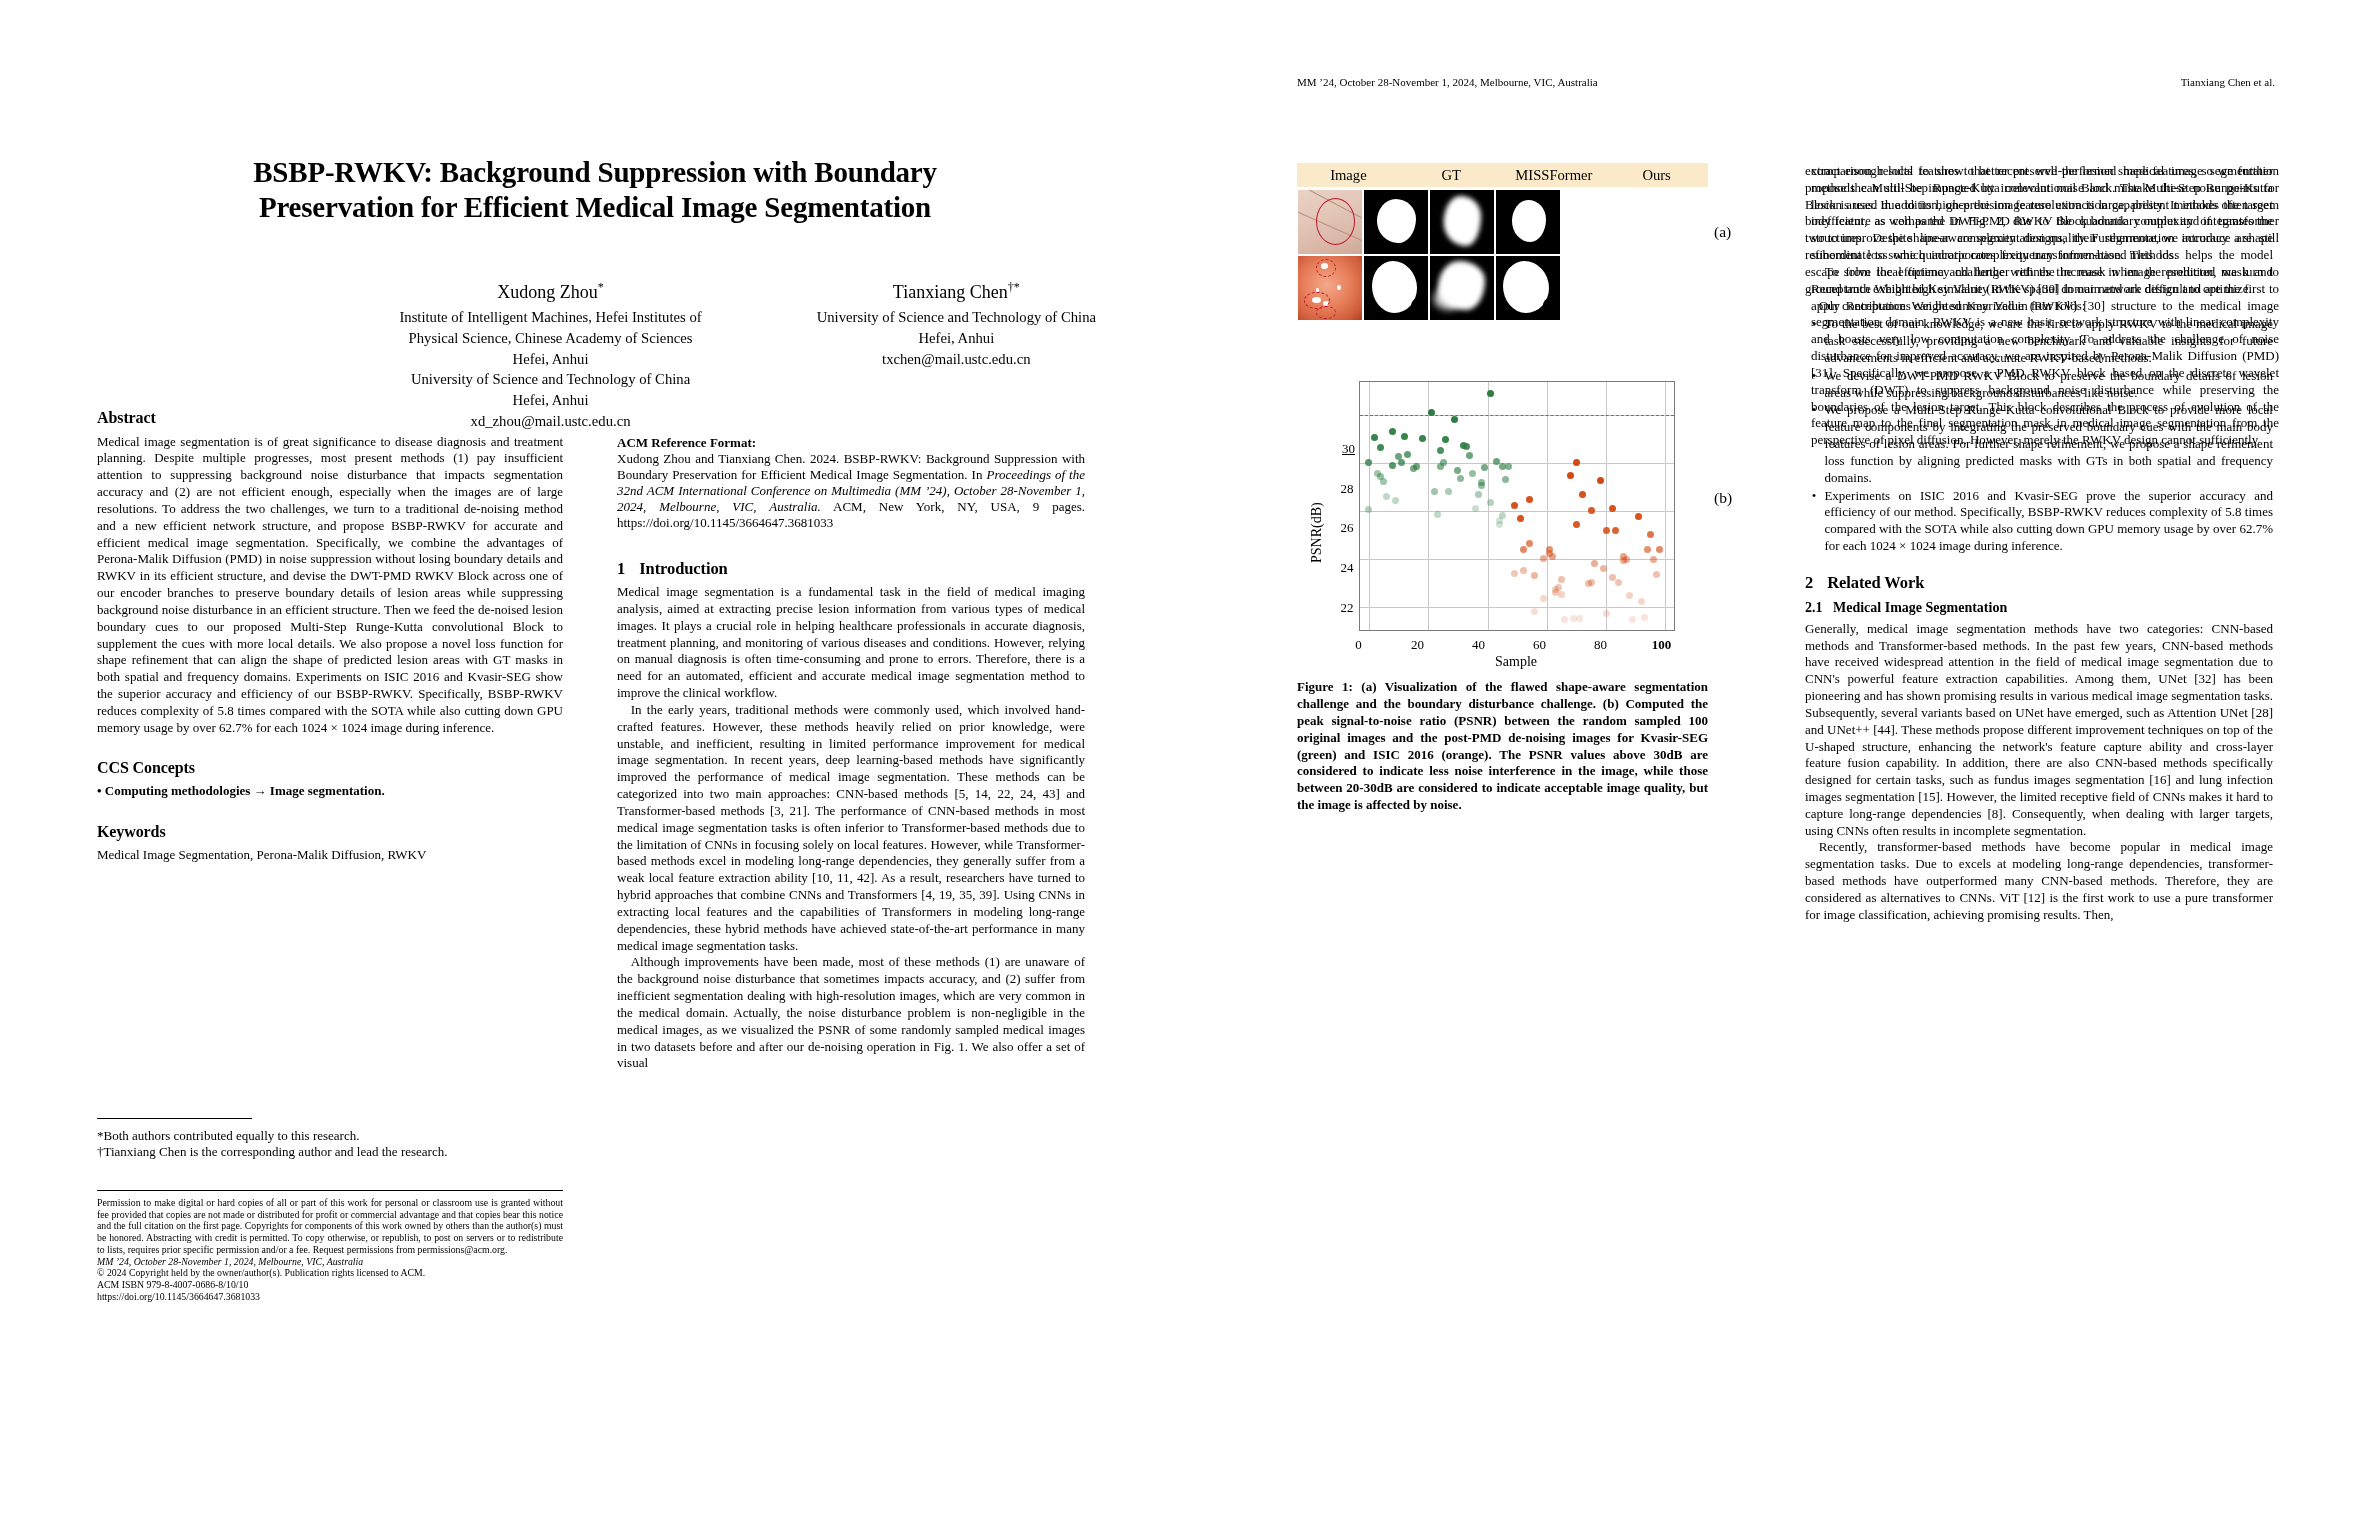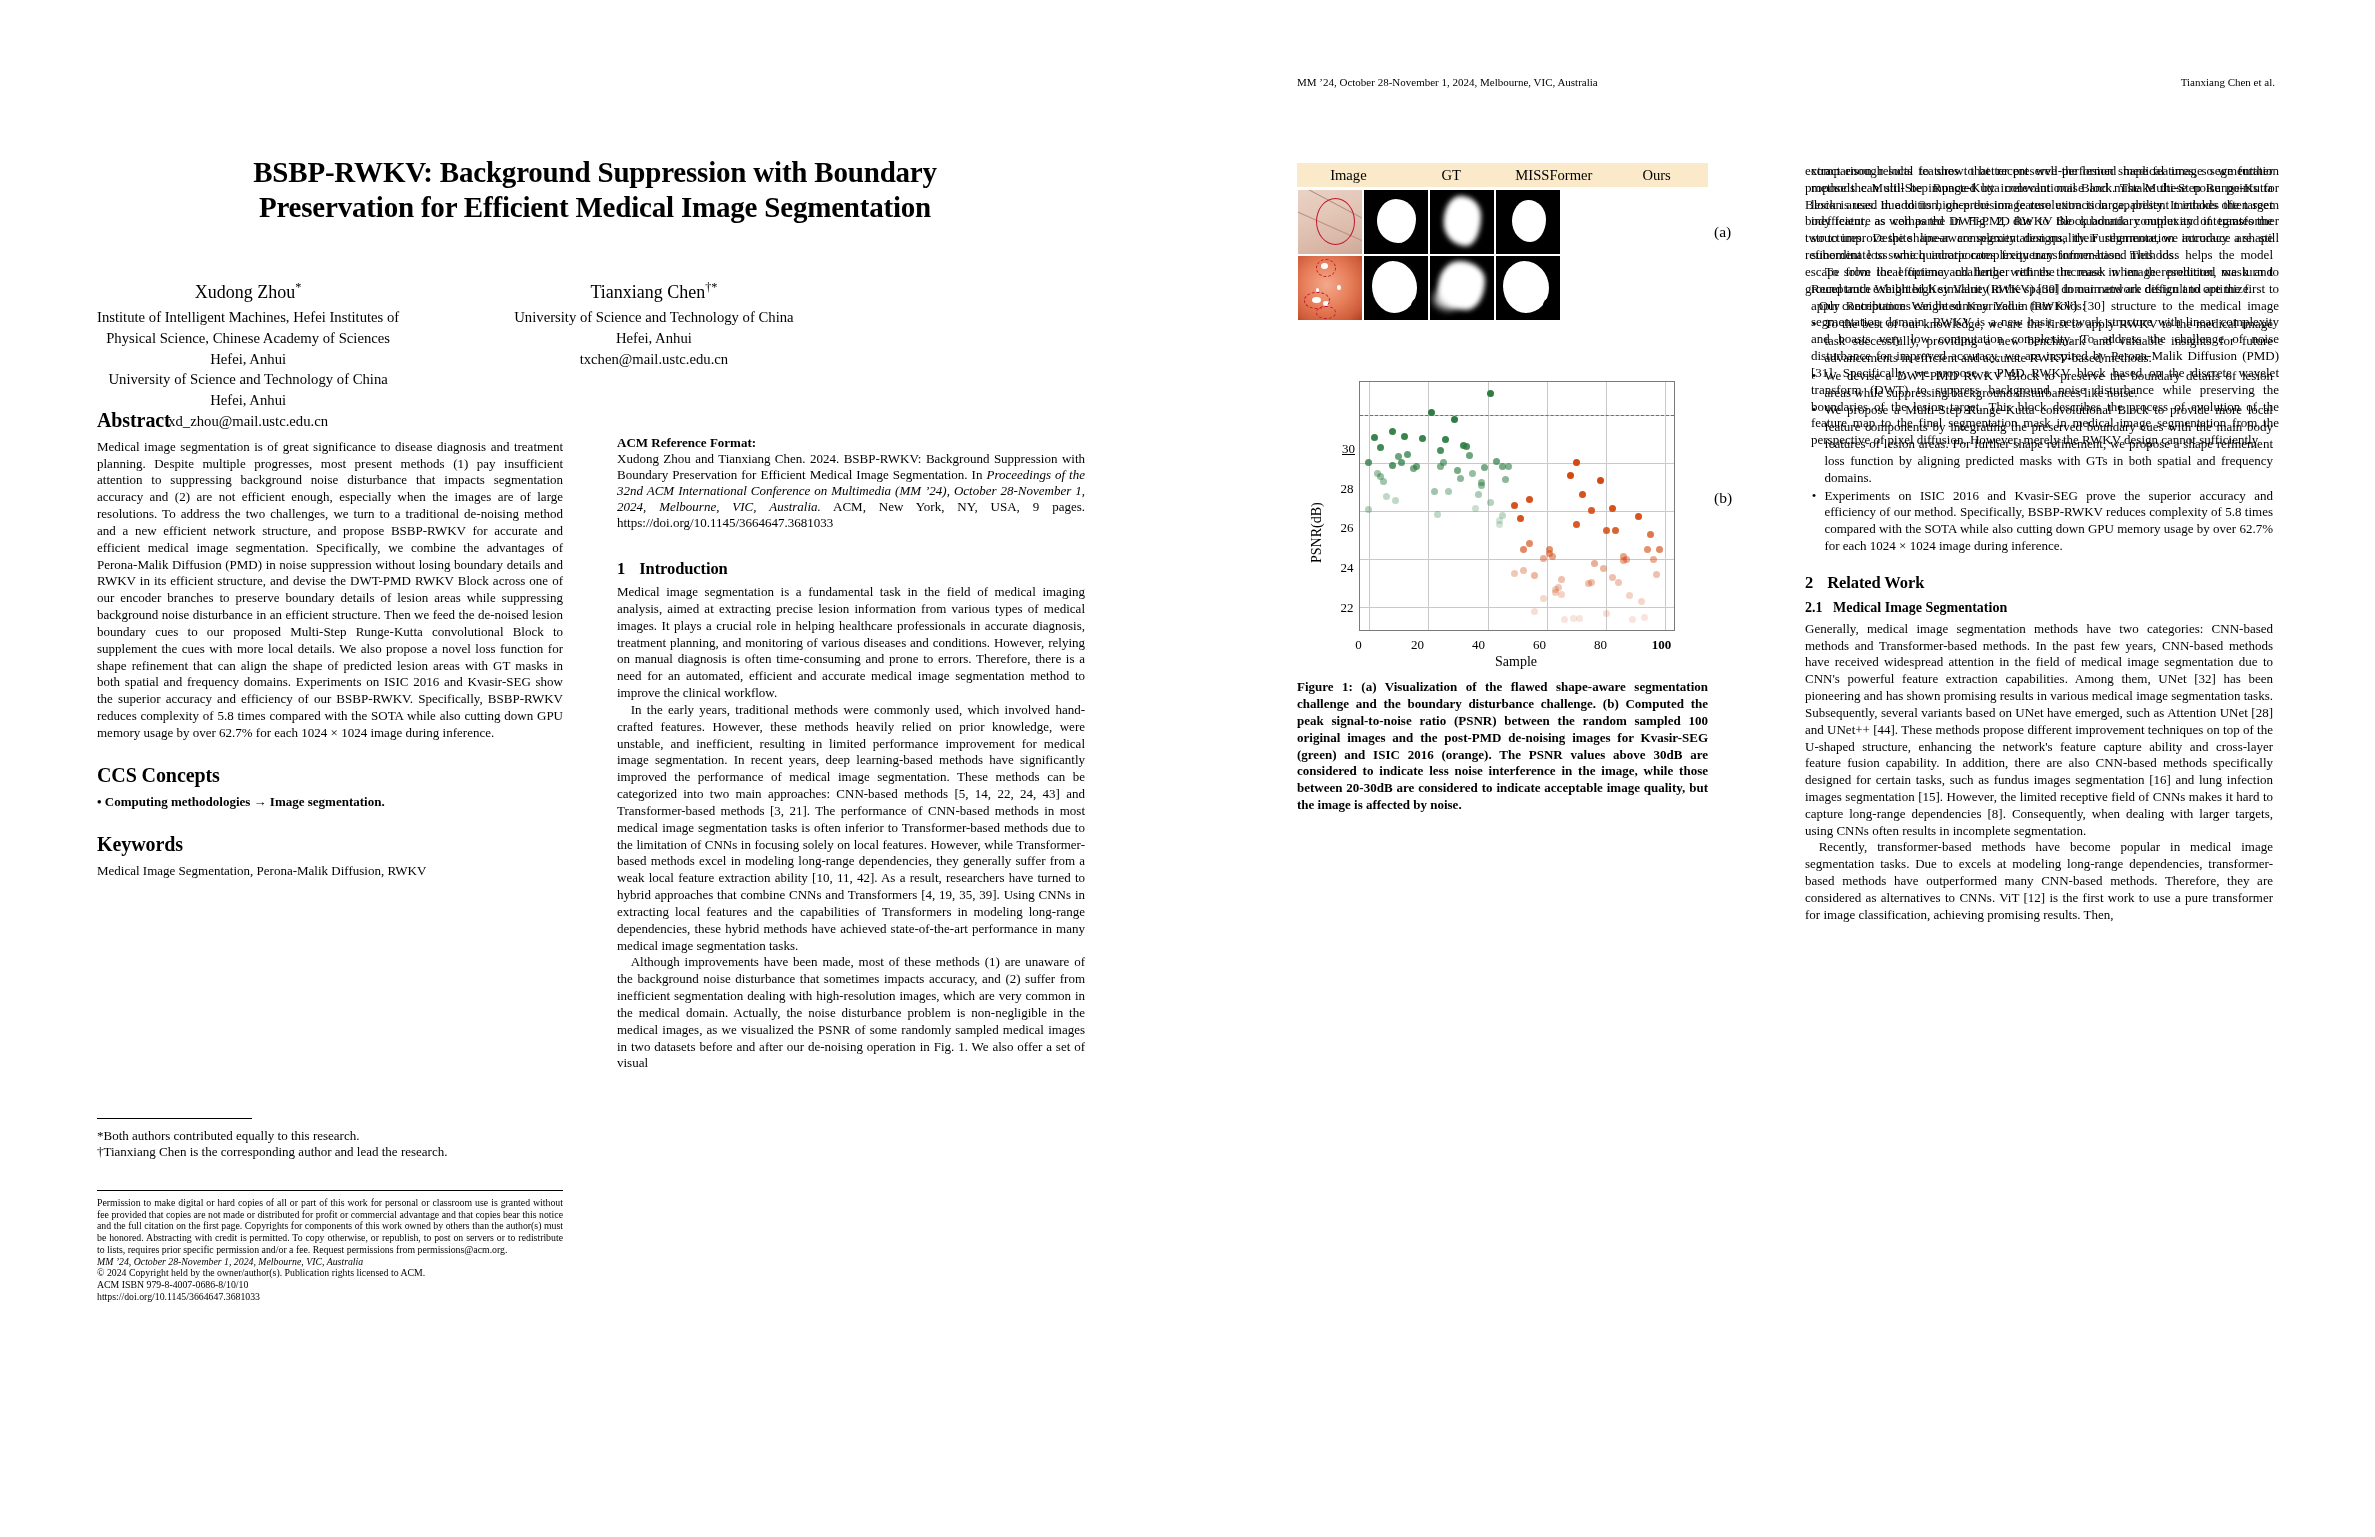--- a/index.html
+++ b/index.html
@@ -8,25 +8,25 @@
   .page{position:absolute;top:0;background:#fff;height:1537px;}
   .page-left{left:0;width:1287px;}
   .page-right{left:1190px;width:1186px;}
 
   
   .col{position:absolute;font-size:13px;line-height:1.295;text-align:justify;color:#000;}
   .col p{margin:0 0 0 0;text-indent:1.05em;}
   .col p.noind{text-indent:0;}
   h1.title{font-family:"Liberation Serif",serif;font-weight:bold;font-size:29px;line-height:1.22;
            text-align:center;margin:0;letter-spacing:-0.2px;}
-  .authors{display:flex;justify-content:flex-start;gap:115px;margin-top:25px;}
+  .authors{display:flex;justify-content:flex-end;gap:115px;margin-top:25px;}
   .author{text-align:center;font-size:14.7px;line-height:1.41;}
   .author .name{font-size:18px;margin-bottom:1.9px;}
   .sup{font-size:0.68em;vertical-align:super;}
-  h2.sec{font-weight:bold;font-size:20px;margin:0 0 4.9px 0;letter-spacing:-0.1px;}
+  h2.sec{font-weight:bold;font-size:16px;margin:0 0 4.9px 0;letter-spacing:-0.1px;}
   h3.sub{font-weight:bold;font-size:14px;margin:0 0 3.9px 0;}
   .secnum{display:inline-block;min-width:1.35em;}
   .small{font-size:13px;line-height:1.23;}
   .tiny{font-size:9.8px;line-height:1.195;}
   .rule{border:0;border-top:1px solid #000;margin:0;}
   ul.contrib{margin:1.9px 0 0 0;padding-left:19.4px;list-style:none;}
   ul.contrib li{position:relative;margin-bottom:1px;text-align:justify;}
   ul.contrib li:before{content:"\2022";position:absolute;left:-12.6px;top:0;}
   .ccsline{font-weight:bold;font-size:13px;}
   .runhead{position:absolute;top:76px;font-size:11px;}

